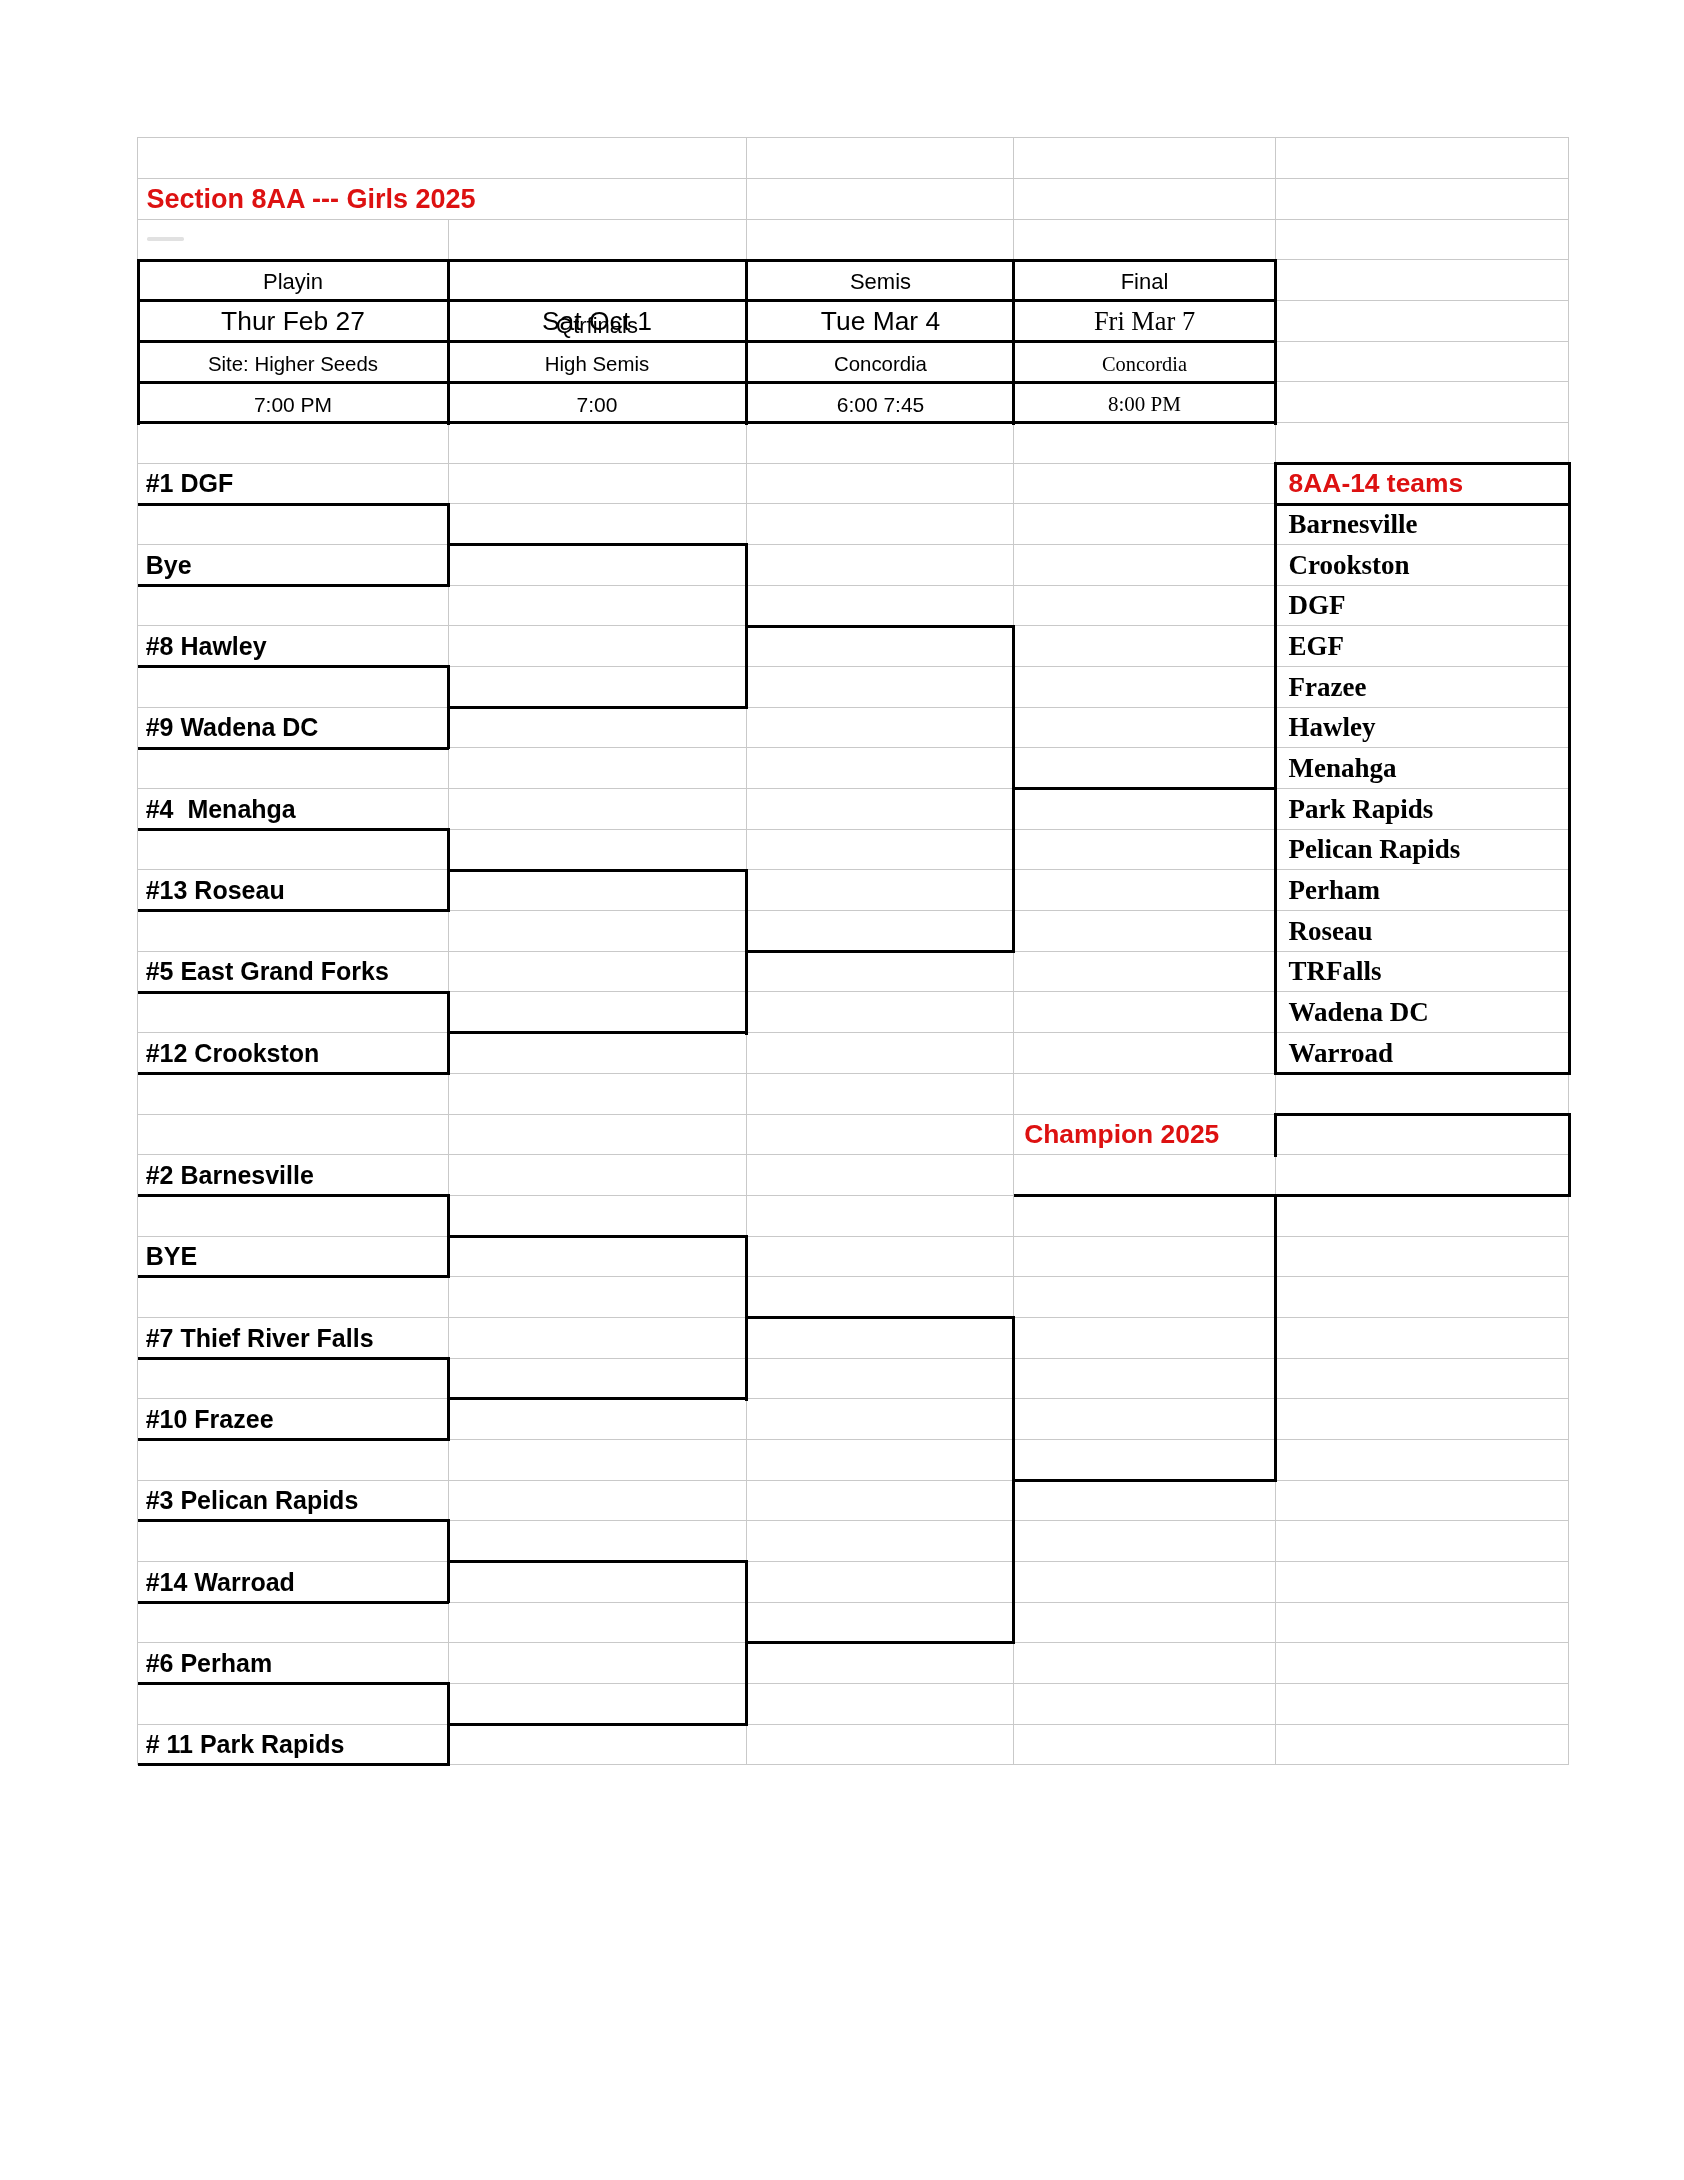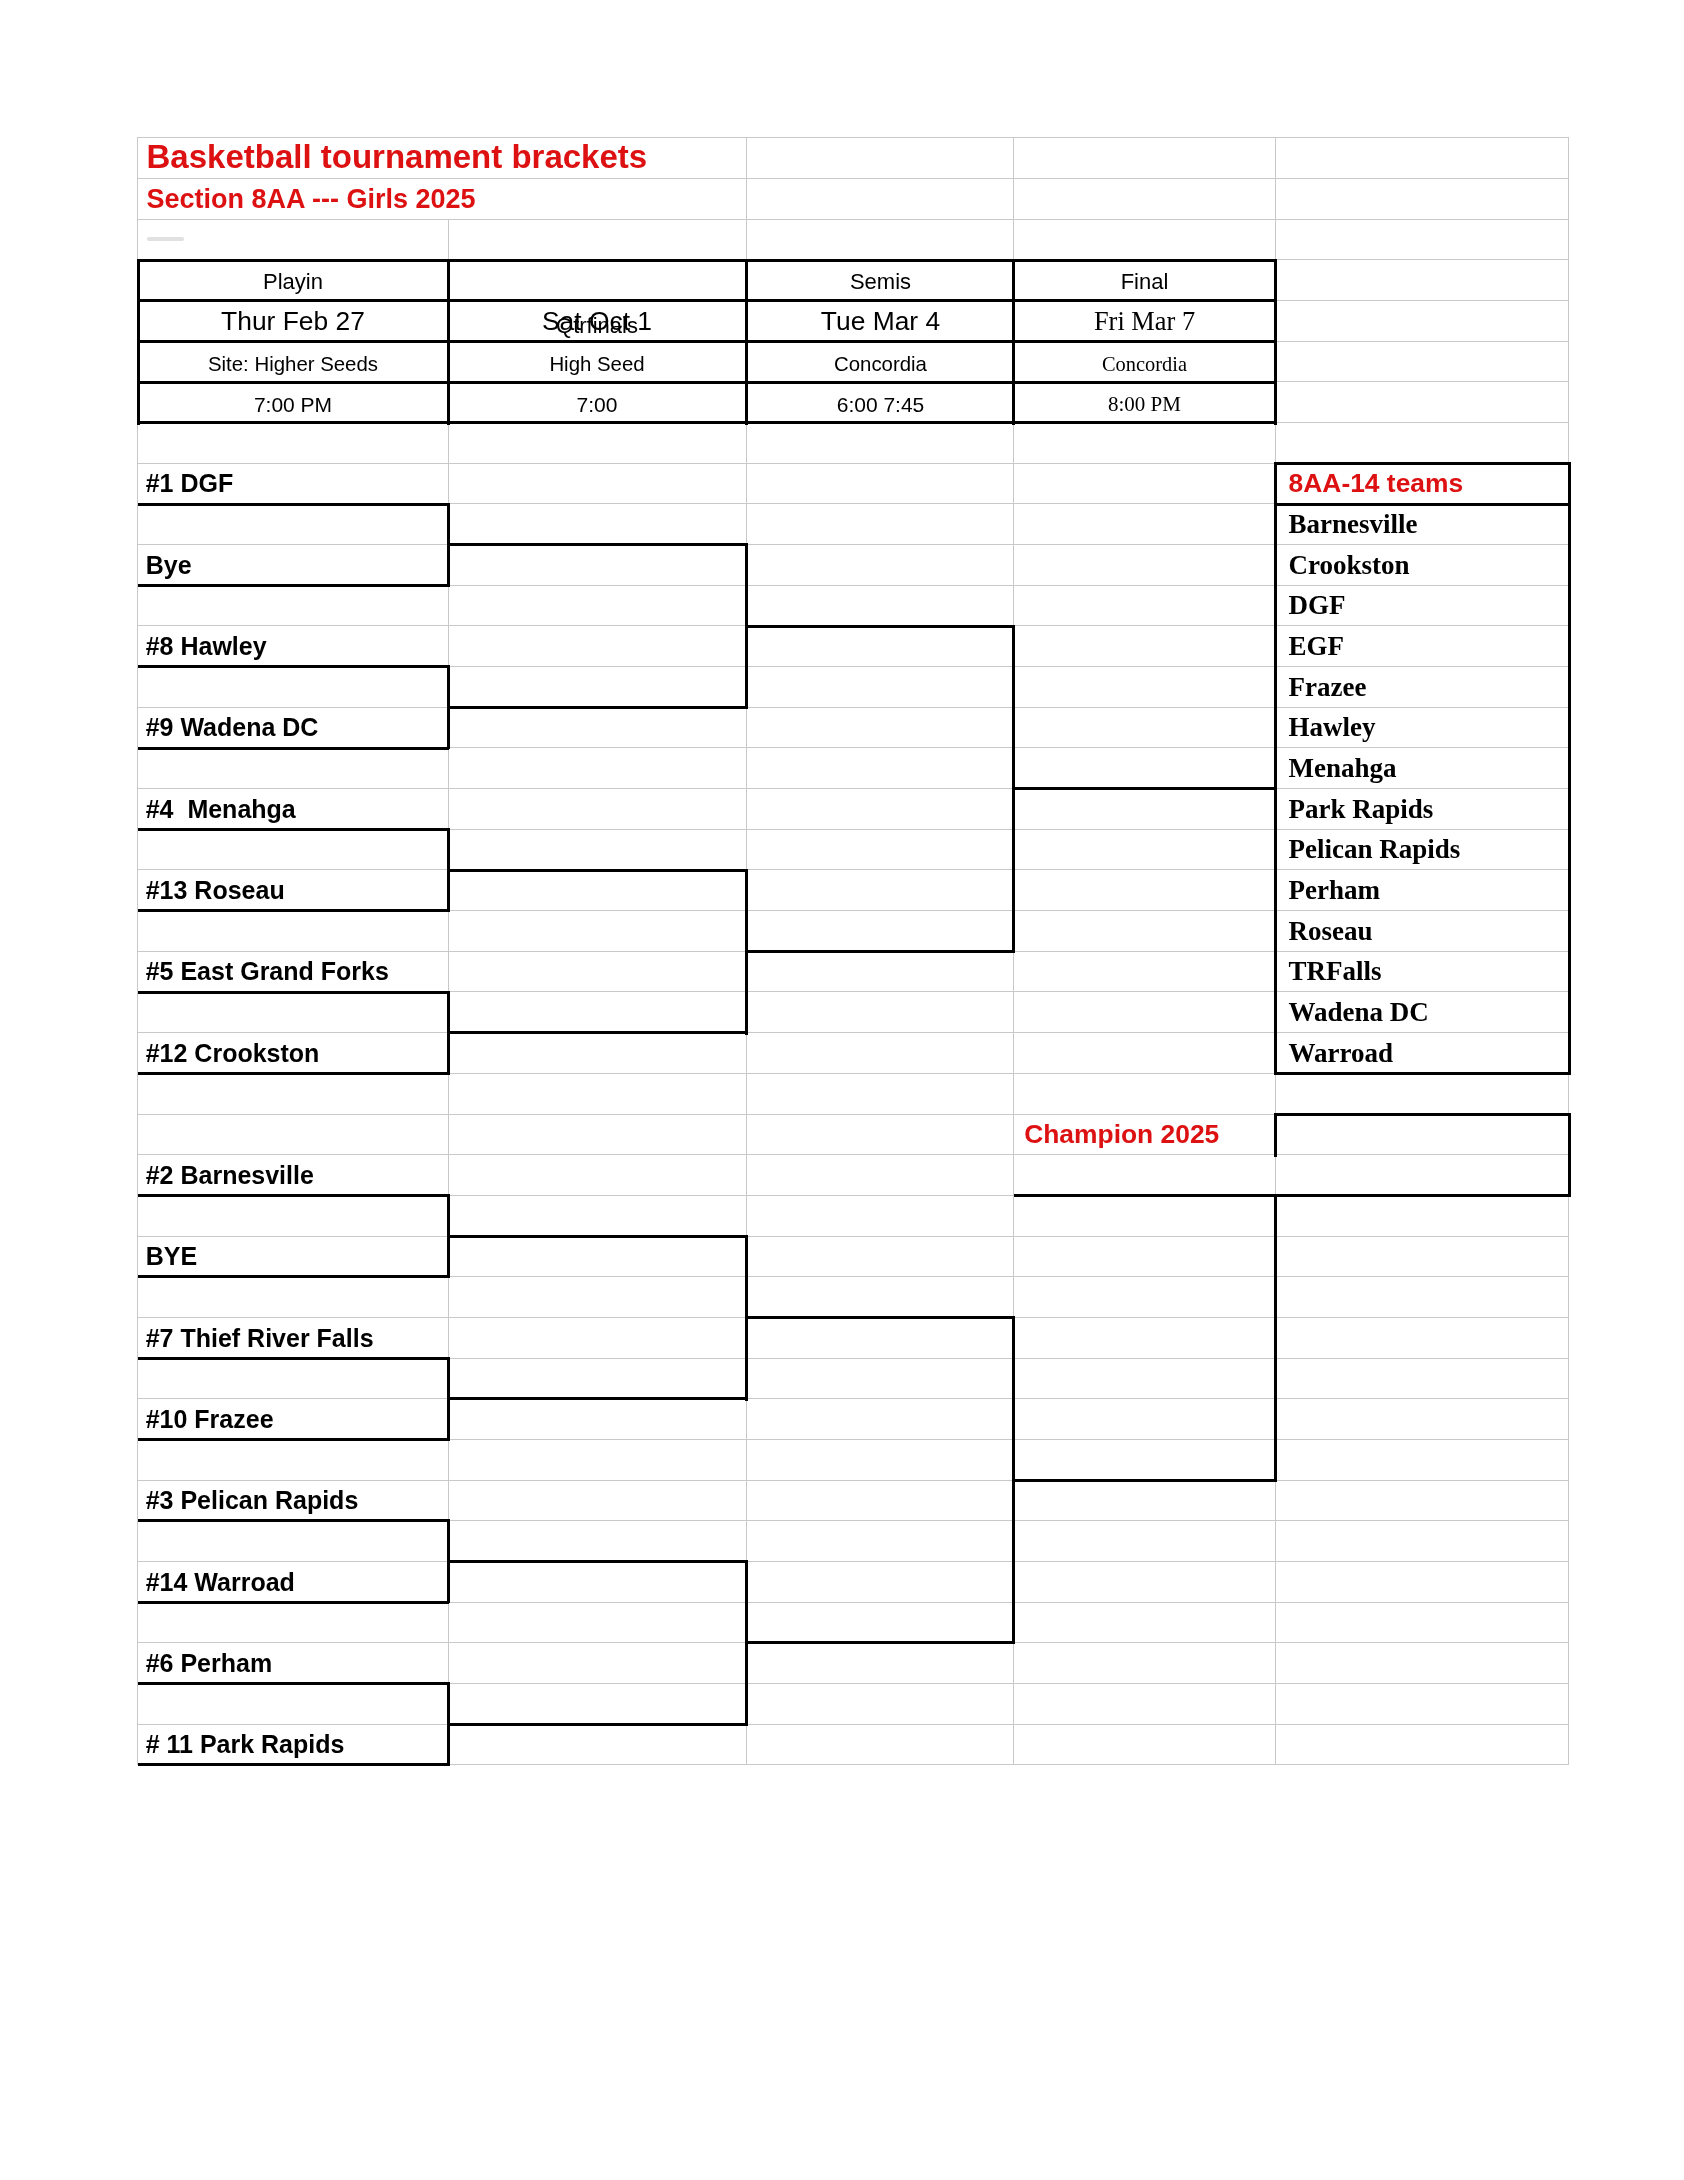--- a/index.html
+++ b/index.html
@@ -145,39 +145,38 @@
         <div class="bl v" style="left: 1274px; top: 1113px; height: 44px;"></div>
         <div class="bl v" style="left: 1568px; top: 1113px; height: 84px;"></div>
         <div class="bl h" style="left: 1014px; top: 1194px; width: 555px;"></div>
         <div class="bl h" style="left: 1275px; top: 462px; width: 294px;"></div>
         <div class="bl h" style="left: 1275px; top: 503px; width: 294px;"></div>
         <div class="bl h" style="left: 1275px; top: 1072px; width: 294px;"></div>
         <div class="bl v" style="left: 1274px; top: 462px; height: 613px;"></div>
         <div class="bl v" style="left: 1568px; top: 462px; height: 613px;"></div>
       </div>
 
-    <div class="cell title-cell red" style="left:138px;top:138px;width:767px;height:41px;">Basketball tournament brackets</div>
     <div class="cell section-cell red" style="left:138px;top:179px;width:647px;height:41px;">Section 8AA --- Girls 2025</div>
     <div class="artifact"></div>
 
     <div class="cell champ red" style="left:1014px;top:1114px;width:256px;height:41px;">Champion 2025</div>
 
     <div class="cell panel-head red" style="left:1275px;top:463px;width:290px;height:41px;">8AA-14 teams</div>
 
     <div id="text-layer">
         <div class="cell hcell" style="left: 141px; top: 260px; width: 304px; height: 41px; font-size: 22px;">Playin</div>
         <div class="cell hcell" style="left: 452px; top: 260px; width: 290px; height: 41px; font-size: 22px; margin-top: 44px;">Qtrfinals</div>
         <div class="cell hcell" style="left: 750px; top: 260px; width: 261px; height: 41px; font-size: 22px;">Semis</div>
         <div class="cell hcell" style="left: 1017px; top: 260px; width: 255px; height: 41px; font-size: 22px;">Final</div>
         <div class="cell hcell" style="left: 141px; top: 301px; width: 304px; height: 41px; font-size: 26.4px;">Thur Feb 27</div>
         <div class="cell hcell" style="left: 452px; top: 301px; width: 290px; height: 41px; font-size: 26.4px;">Sat Oct 1</div>
         <div class="cell hcell" style="left: 750px; top: 301px; width: 261px; height: 41px; font-size: 26.4px;">Tue Mar 4</div>
         <div class="cell hcell serif" style="left: 1017px; top: 301px; width: 255px; height: 41px; font-size: 26.4px;">Fri Mar 7</div>
         <div class="cell hcell" style="left: 141px; top: 341px; width: 304px; height: 41px; font-size: 20.4px;">Site: Higher Seeds</div>
-        <div class="cell hcell" style="left: 452px; top: 341px; width: 290px; height: 41px; font-size: 20.4px;">High Seed</div>
+        <div class="cell hcell" style="left: 452px; top: 341px; width: 290px; height: 41px; font-size: 20.4px;">High Semis</div>
         <div class="cell hcell" style="left: 750px; top: 341px; width: 261px; height: 41px; font-size: 20.4px;">Concordia</div>
         <div class="cell hcell serif" style="left: 1017px; top: 341px; width: 255px; height: 41px; font-size: 20.4px;">Concordia</div>
         <div class="cell hcell" style="left: 141px; top: 382px; width: 304px; height: 41px; font-size: 21px;">7:00 PM</div>
         <div class="cell hcell" style="left: 452px; top: 382px; width: 290px; height: 41px; font-size: 21px;">7:00</div>
         <div class="cell hcell" style="left: 750px; top: 382px; width: 261px; height: 41px; font-size: 21px;">6:00 7:45</div>
         <div class="cell hcell serif" style="left: 1017px; top: 382px; width: 255px; height: 41px; font-size: 21px;">8:00 PM</div>
         <div class="cell slot" style="left: 138px; top: 463px; width: 311px; height: 41px;">#1 DGF</div>
         <div class="cell slot" style="left: 138px; top: 545px; width: 311px; height: 41px;">Bye</div>
         <div class="cell slot" style="left: 138px; top: 626px; width: 311px; height: 41px;">#8 Hawley</div>
         <div class="cell slot" style="left: 138px; top: 707px; width: 311px; height: 41px;">#9 Wadena DC</div>

